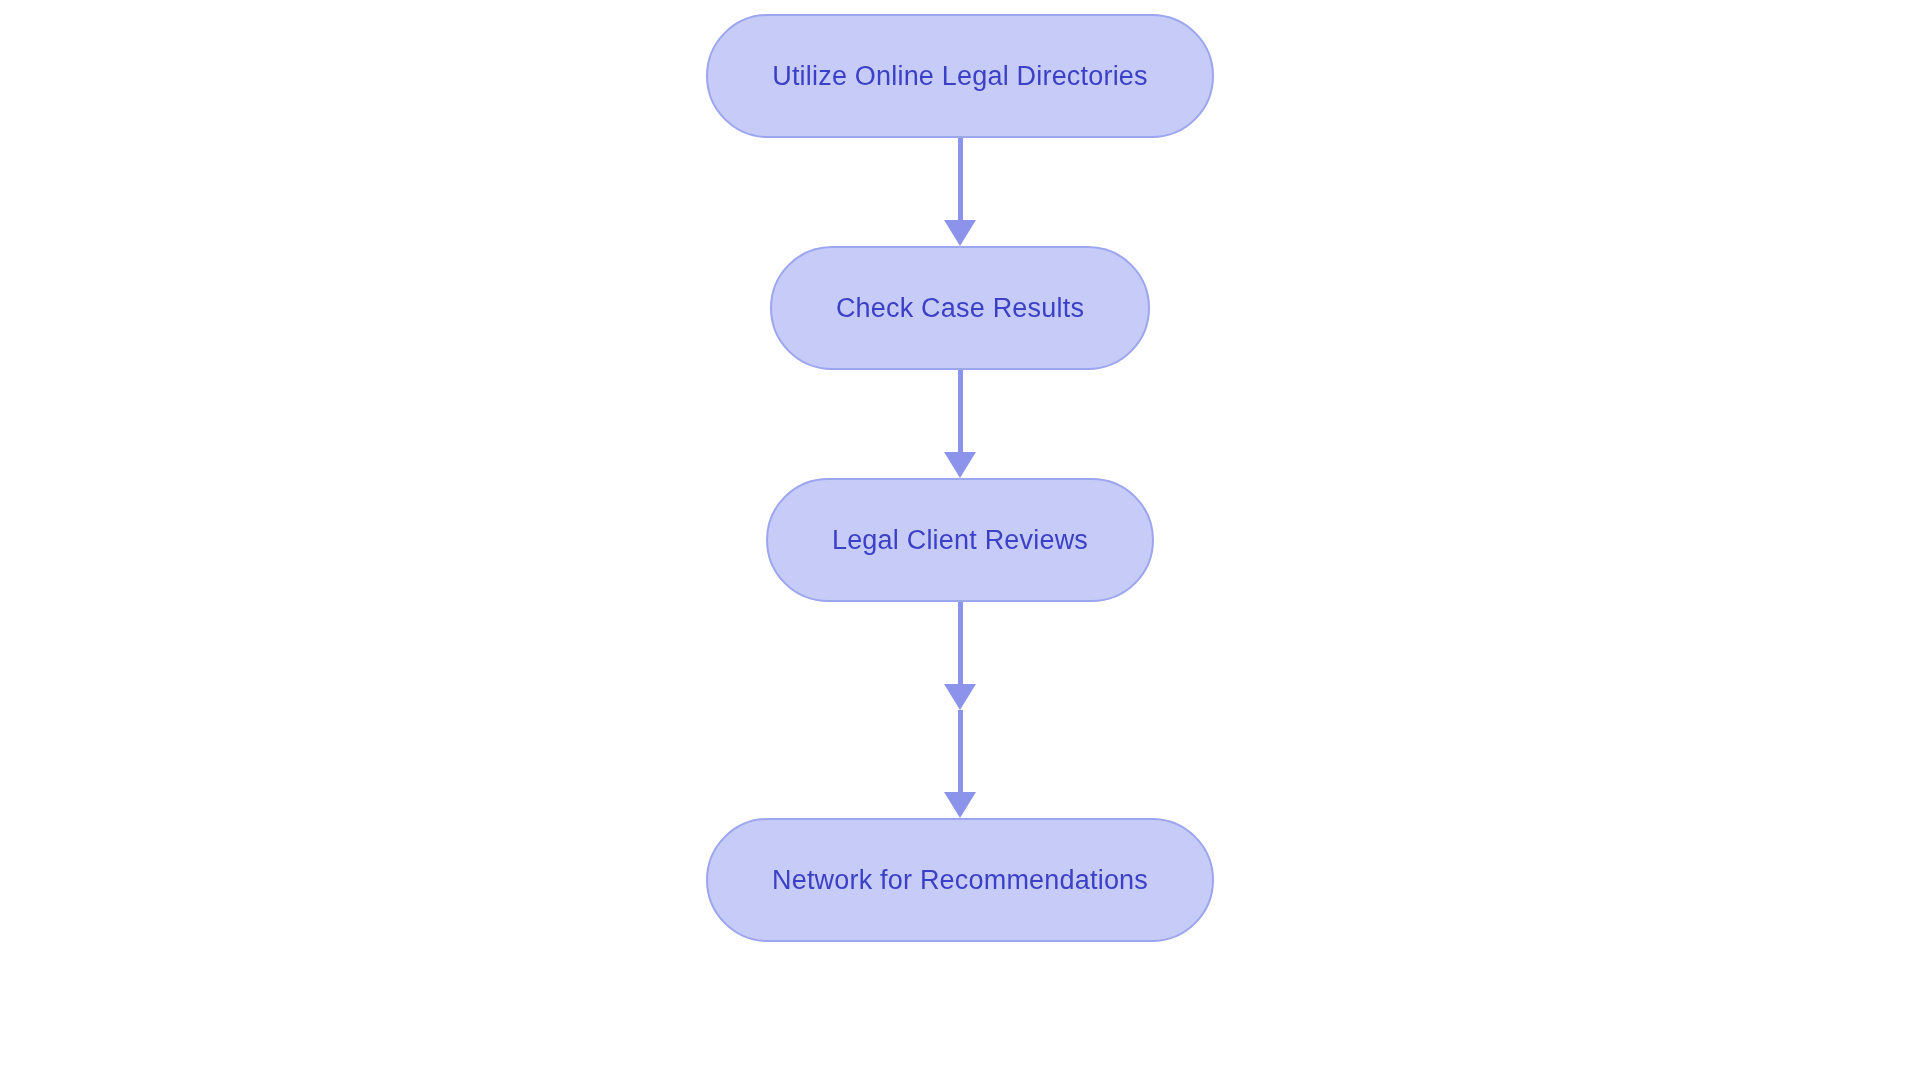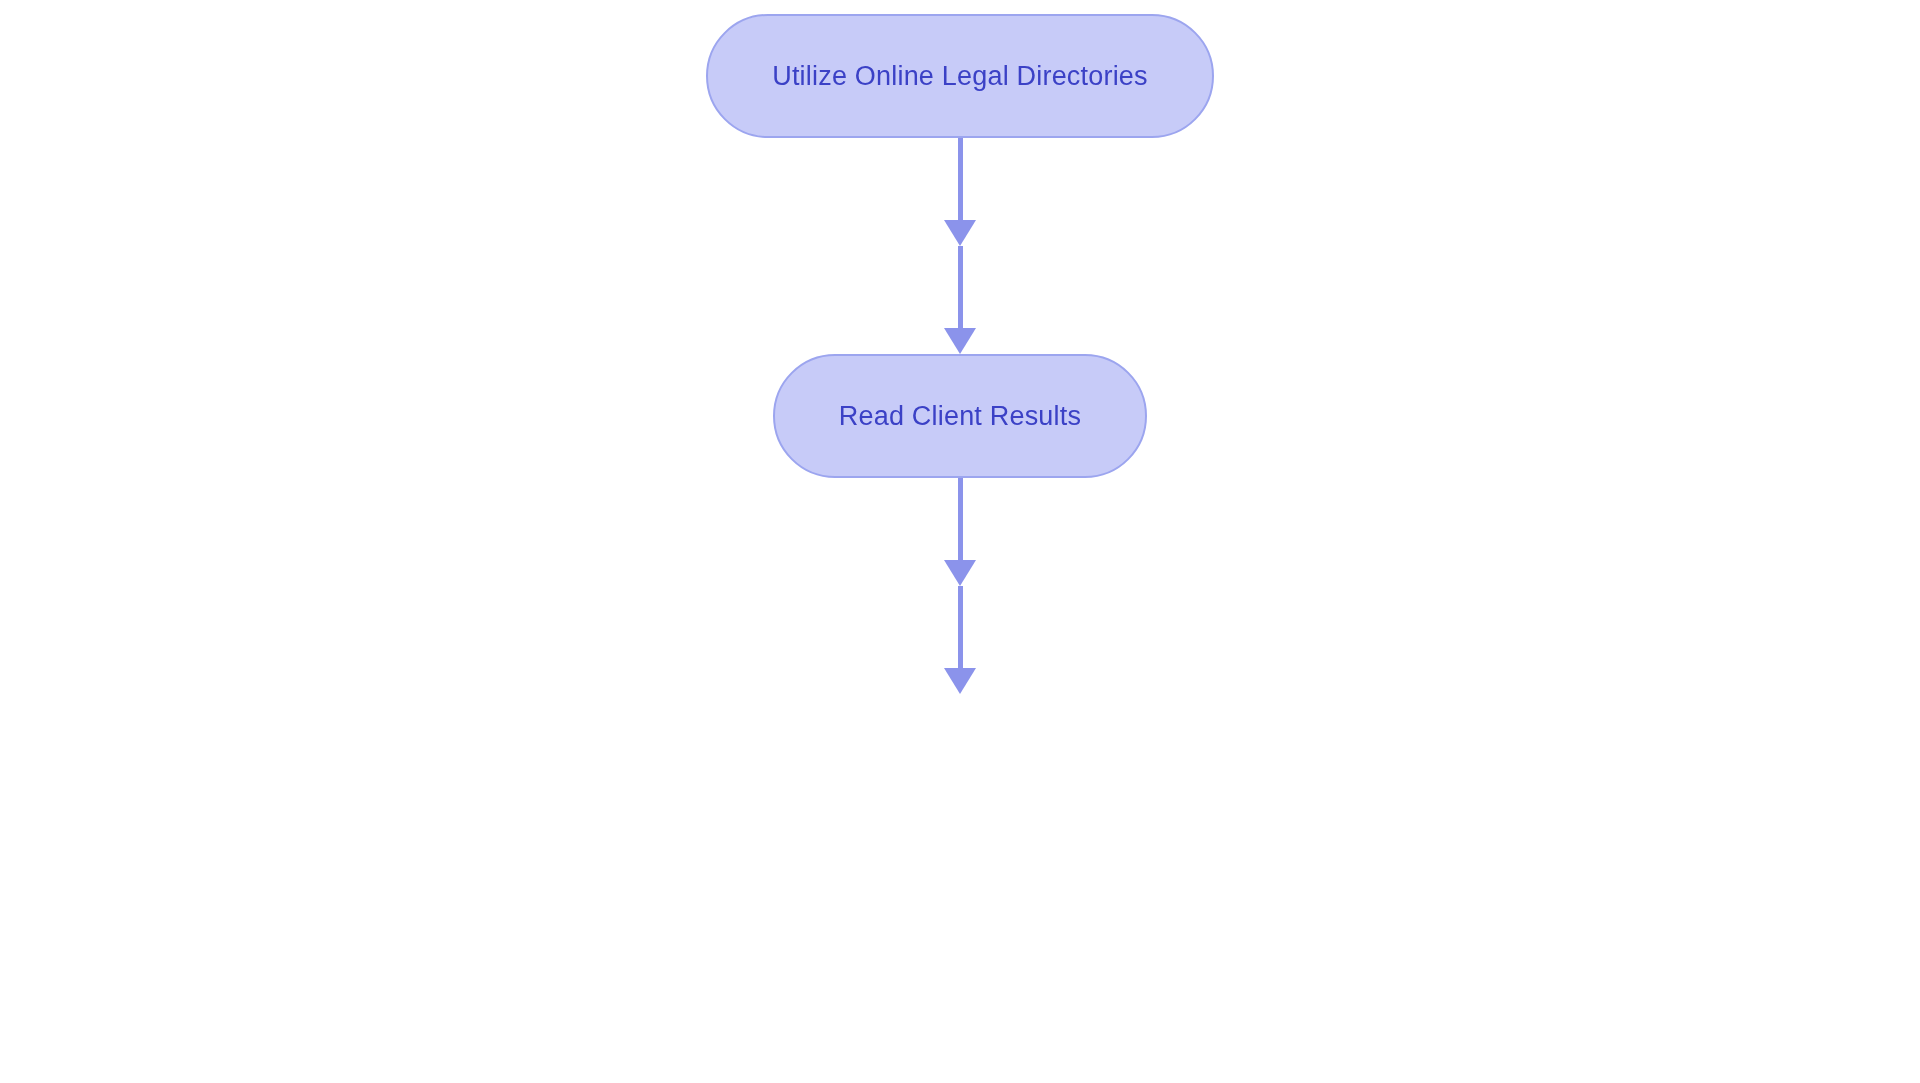--- a/index.html
+++ b/index.html
@@ -70,35 +70,41 @@
 
   <div class="flow-node">
     <span>Utilize Online Legal Directories</span>
   </div>
 
   <div class="flow-arrow">
     <div class="shaft"></div>
     <div class="head"></div>
   </div>
 
+  <div class="flow-node">
+    <span>Check Case Results</span>
+  </div>
 
   <div class="flow-arrow">
     <div class="shaft"></div>
     <div class="head"></div>
   </div>
 
   <div class="flow-node">
-    <span>Read Client Results</span>
+    <span>Legal Client Reviews</span>
   </div>
 
   <div class="flow-arrow">
     <div class="shaft"></div>
     <div class="head"></div>
   </div>
 
 
   <div class="flow-arrow">
     <div class="shaft"></div>
     <div class="head"></div>
   </div>
 
+  <div class="flow-node">
+    <span>Network for Recommendations</span>
+  </div>
 
 </div>
 
 </body></html>

